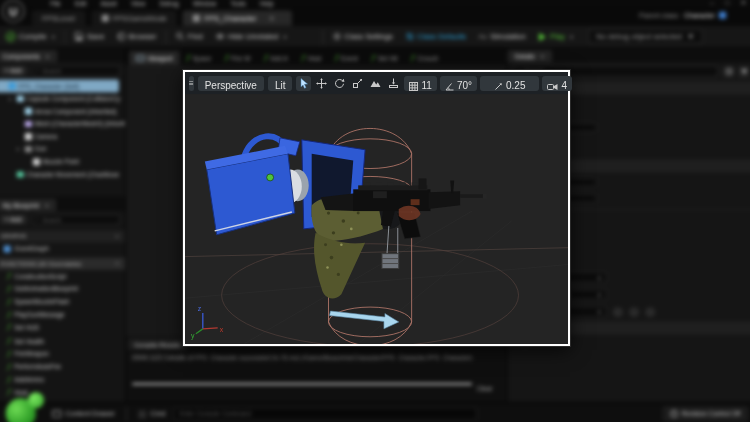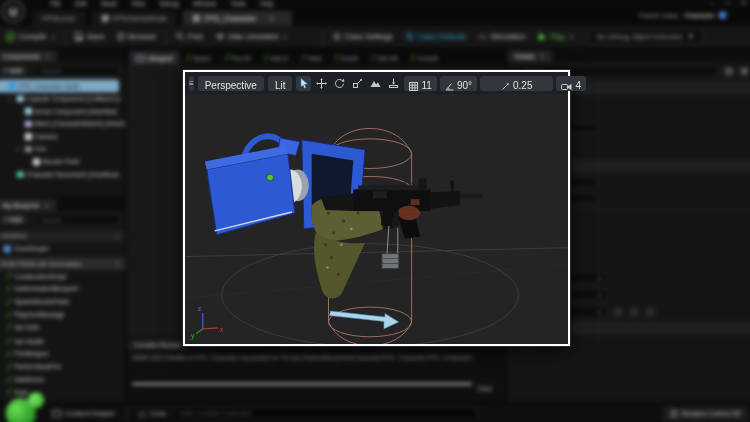--- a/index.html
+++ b/index.html
@@ -648,23 +648,23 @@
           <span>11</span>
         </div>
         <div class="vt-pill" style="padding:0 5px">
           <svg width="9" height="9" viewBox="0 0 9 9">
               <g stroke="#c8c8c8" fill="none">
                 <line x1="1" y1="8" x2="8.5" y2="8"></line>
                 <line x1="1" y1="8" x2="6.5" y2="1.5"></line>
                 <path d="M4.2,8 A3.2,3.2 0 0 0 3.2,5.6"></path>
               </g>
             </svg>
-          <span>90°</span>
-        </div>
-        <div class="vt-pill" style="padding:0 21px">
+          <span>70°</span>
+        </div>
+        <div class="vt-pill" style="padding:0 14px">
           <svg width="9" height="9" viewBox="0 0 9 9">
               <line x1="1.5" y1="7.5" x2="7" y2="2" stroke="#c8c8c8"></line>
               <polygon points="7.8,1.2 7.6,3.6 5.4,1.4" fill="#c8c8c8"></polygon>
             </svg>
           <span>0.25</span>
         </div>
         <div class="vt-pill" style="padding:0 5px">
           <svg width="11" height="8" viewBox="0 0 11 8">
               <rect x="0.5" y="1.5" width="6" height="5" rx="1" fill="none" stroke="#c8c8c8"></rect>
               <polygon points="7,3 10.5,1 10.5,7 7,5" fill="#c8c8c8"></polygon>

